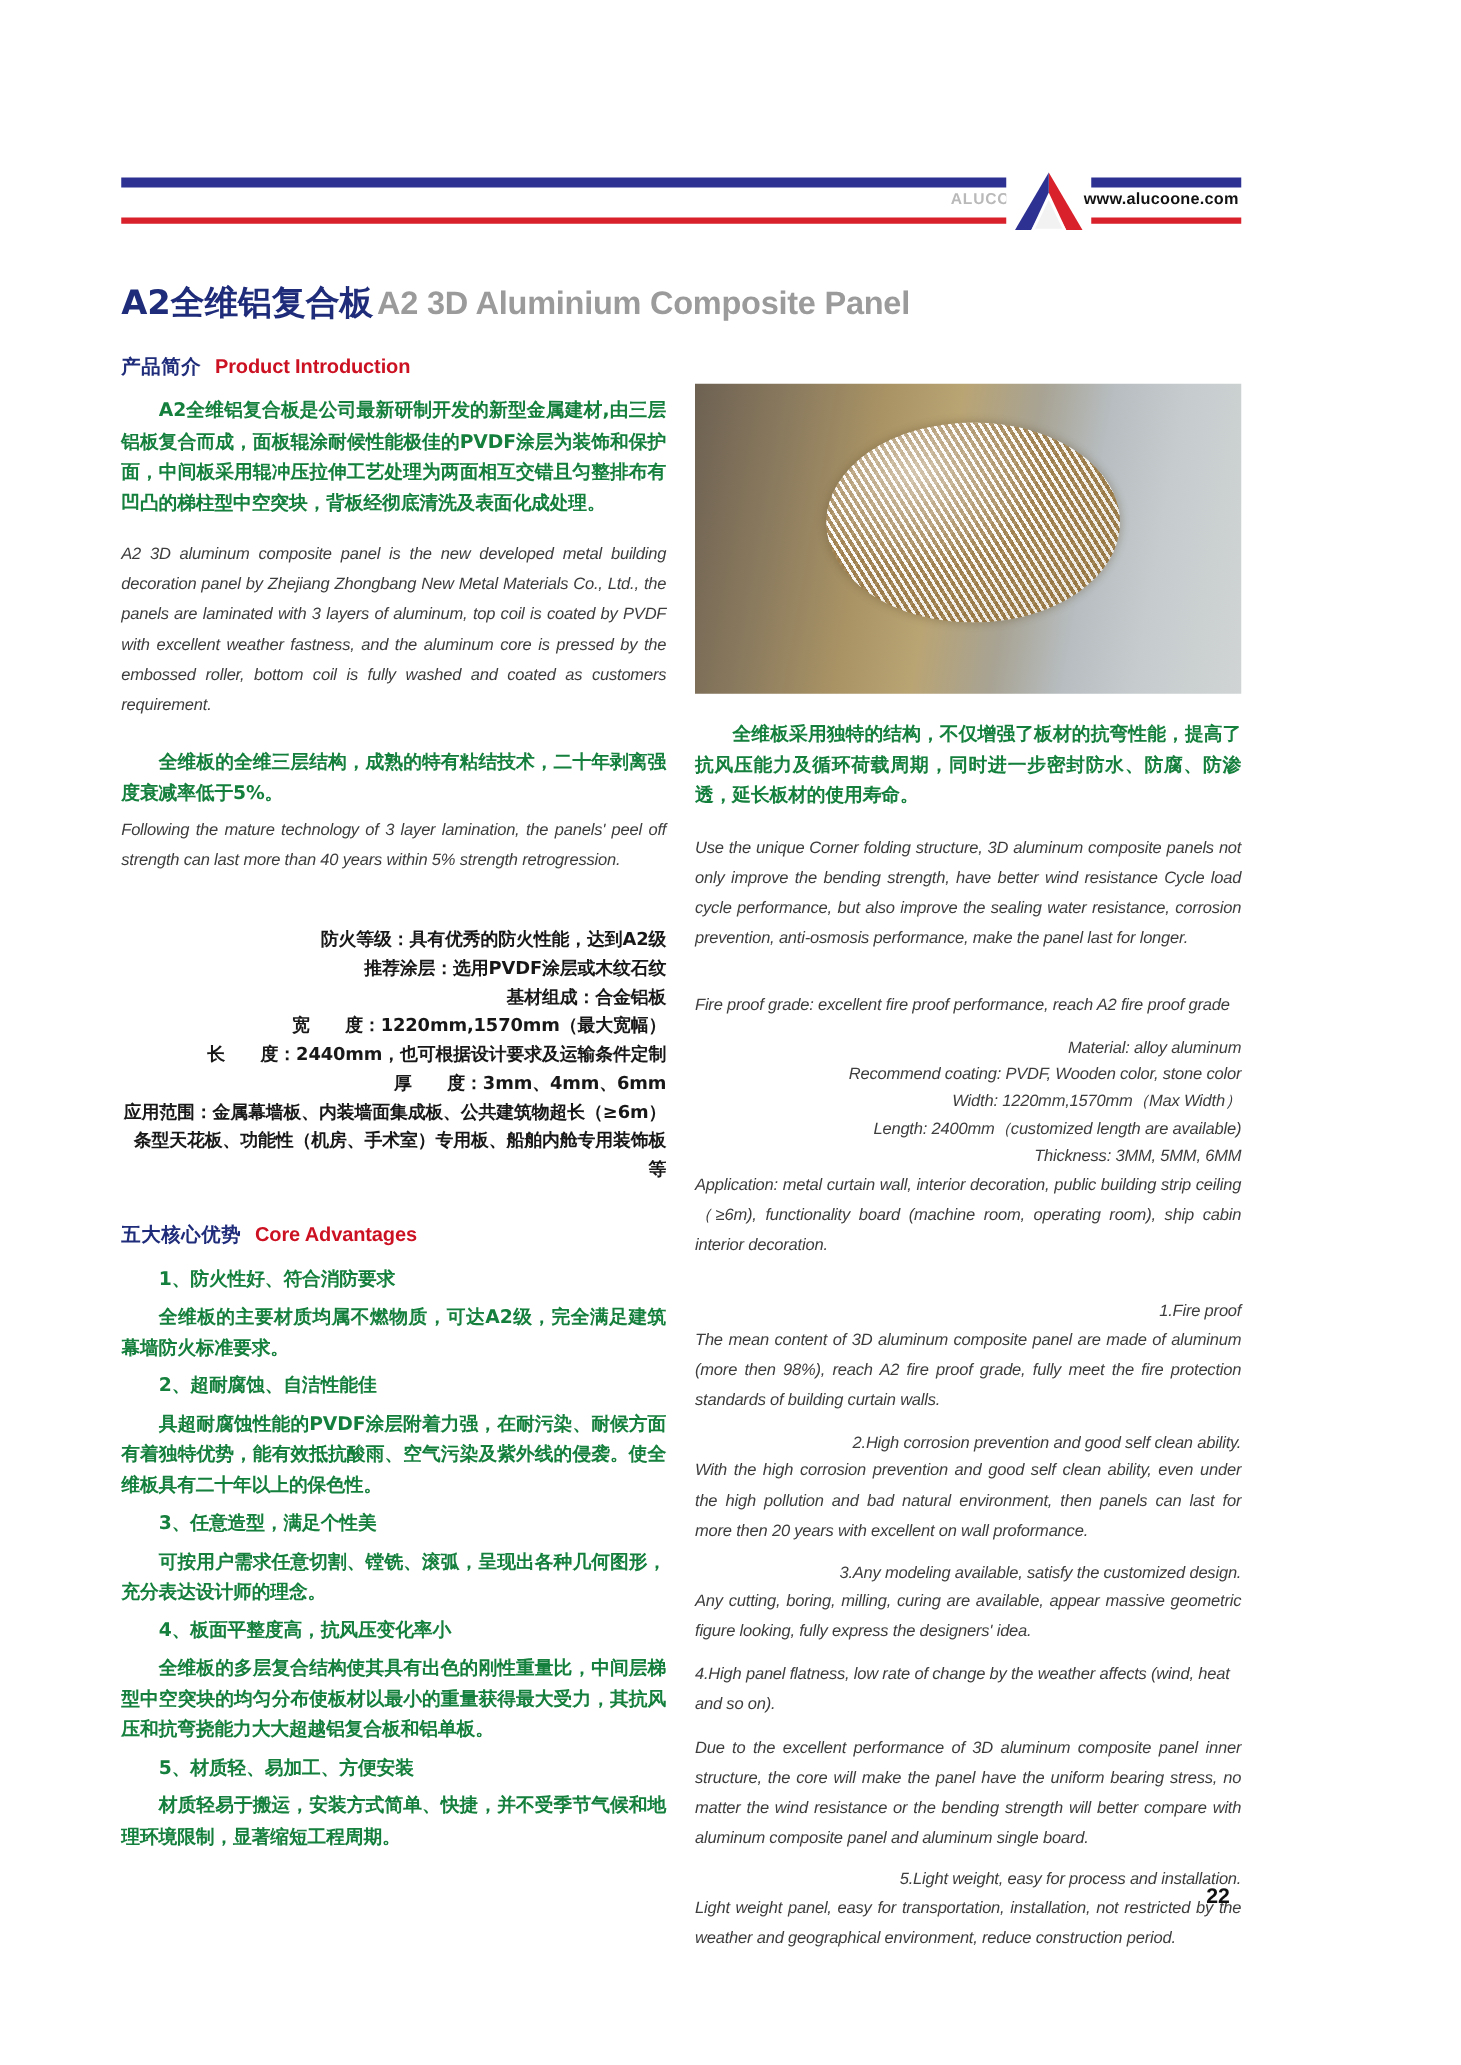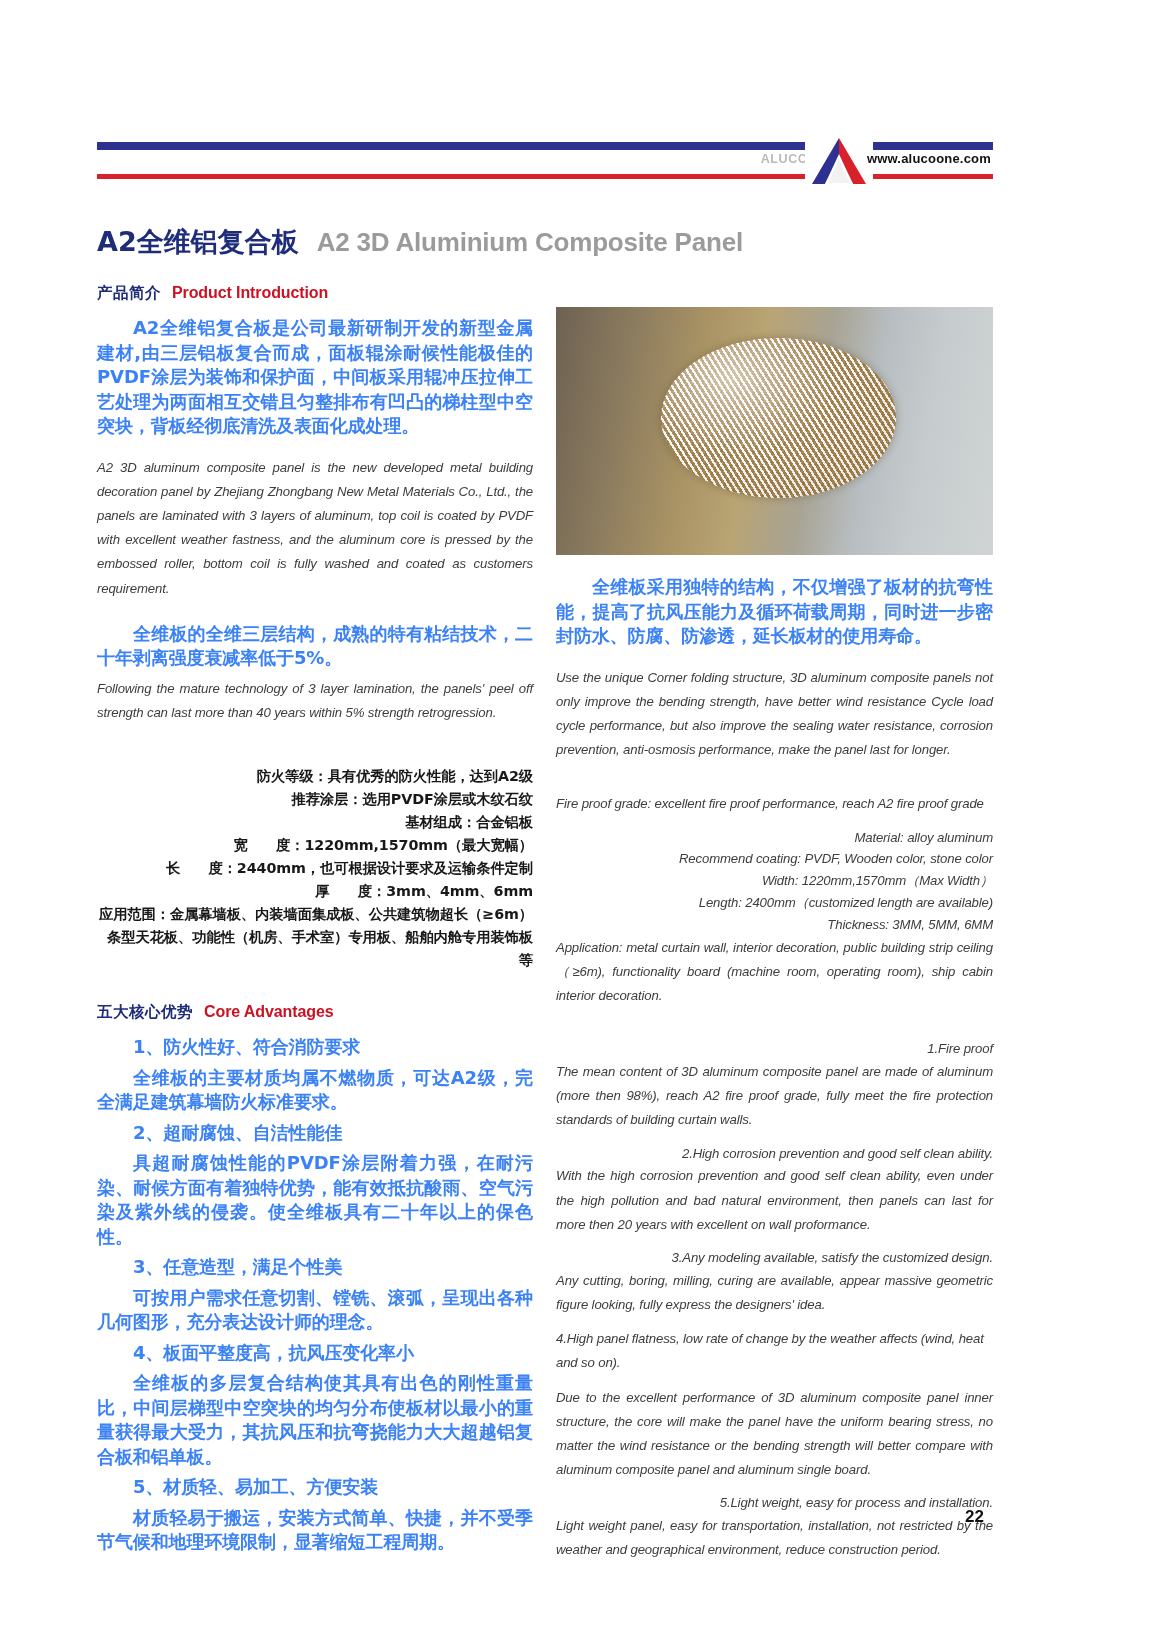--- a/index.html
+++ b/index.html
@@ -90,21 +90,21 @@
     font-size: 27px;
     font-weight: bold;
     color: #1f2c7a;
     letter-spacing: 0px;
     font-family: "DejaVu Sans", "Liberation Sans", sans-serif;
   }
   .title-en {
     font-size: 26px;
     font-weight: bold;
     color: #9b9b9b;
-    margin-left: 18px;
+    margin-left: 3px;
     letter-spacing: -0.2px;
     font-family: "Liberation Sans", sans-serif;
   }
 
   
   .col-left {
     position: absolute;
     left: 97px;
     top: 283px;
     width: 436px;
@@ -132,23 +132,23 @@
     font-size: 16px;
     font-weight: bold;
     color: #cc1122;
     margin-left: 11px;
     font-family: "Liberation Sans", sans-serif;
     letter-spacing: -0.1px;
   }
 
   
   .cn-para {
-    font-size: 18px;
+    font-size: 15px;
     line-height: 24.5px;
-    color: #3b82f6;
+    color: #15803d;
     font-family: "DejaVu Sans", "Liberation Sans", sans-serif;
     font-weight: bold;
     text-align: justify;
     margin: 0 0 6px 0;
     letter-spacing: -0.1px;
   }
   .cn-para.indent { text-indent: 2em; }
 
   .cn-line {
     font-size: 14.3px;

